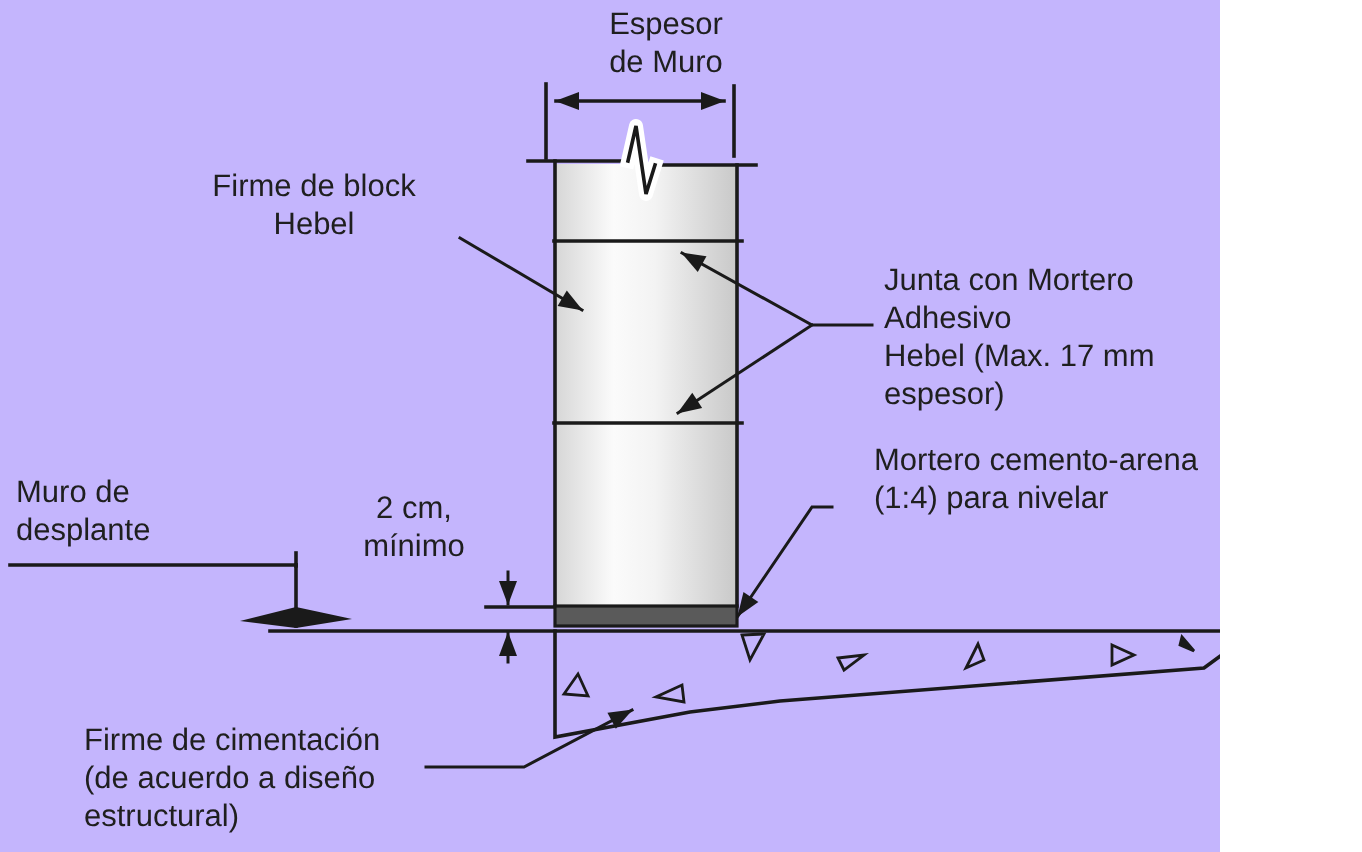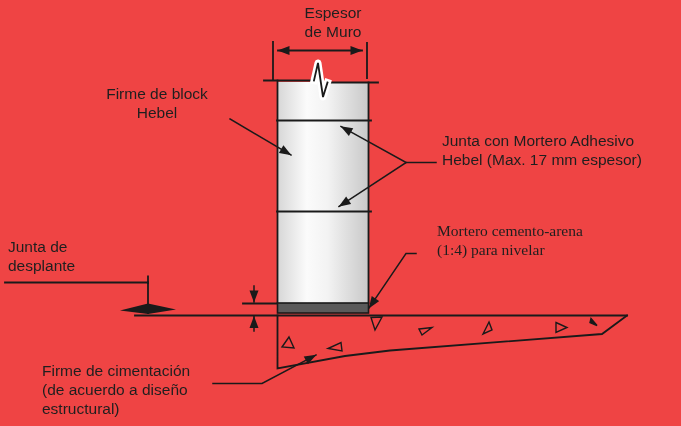--- a/index.html
+++ b/index.html
@@ -1,19 +1,19 @@
 <!DOCTYPE html>
 <html><head>
 <meta charset="utf-8">
 <style>
   html,body{margin:0;padding:0;background:#fff;}
   .stage{
     position:relative;
-    width:681px;height:426px;
-    background:#ef4444;
+    width:610px;height:426px;
+    background:#c4b5fd;
     font-family:"Liberation Sans",sans-serif;
     overflow:hidden;
   }
   .linework{position:absolute;left:0;top:0;}
   .lbl{
     position:absolute;
     color:#1f1f1f;
     font-size:15.5px;
     line-height:19px;
     white-space:pre-line;
@@ -100,24 +100,26 @@
 
   <div class="lbl center" style="left:253px;top:3px;width:160px;">Espesor
 de Muro</div>
 
   <div class="lbl center" style="left:77px;top:84px;width:160px;">Firme de block
 Hebel</div>
 
   <div class="lbl" style="left:442px;top:131px;">Junta con Mortero Adhesivo
 Hebel (Max. 17 mm espesor)</div>
 
-  <div class="lbl" style="left:437px;top:221px;font-family:Liberation Serif, serif;">Mortero cemento-arena
+  <div class="lbl" style="left:437px;top:221px;">Mortero cemento-arena
 (1:4) para nivelar</div>
 
-  <div class="lbl" style="left:8px;top:237px;">Junta de
+  <div class="lbl" style="left:8px;top:237px;">Muro de
 desplante</div>
 
+  <div class="lbl center" style="left:157px;top:245px;width:100px;">2 cm,
+mínimo</div>
 
   <div class="lbl" style="left:42px;top:361px;">Firme de cimentación
 (de acuerdo a diseño
 estructural)</div>
 
 </div>
 
 </body></html>

